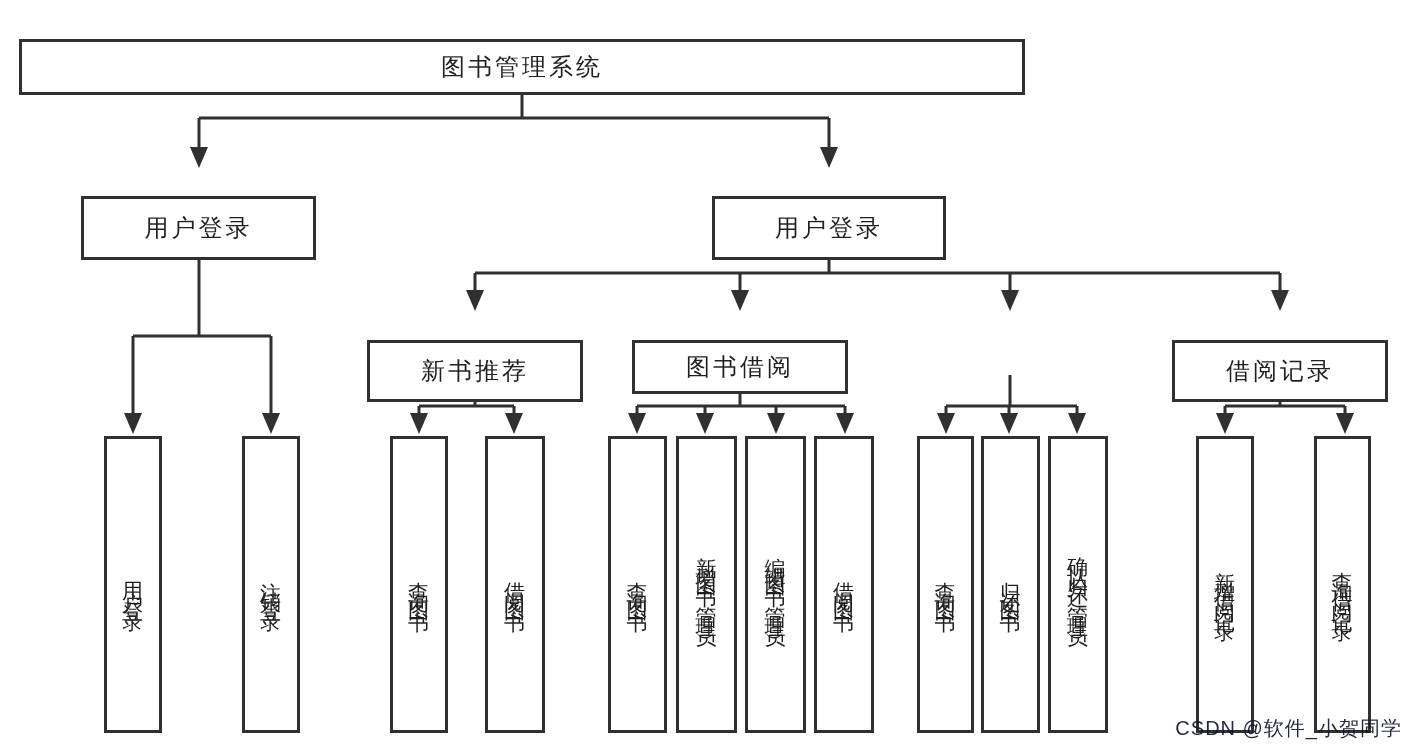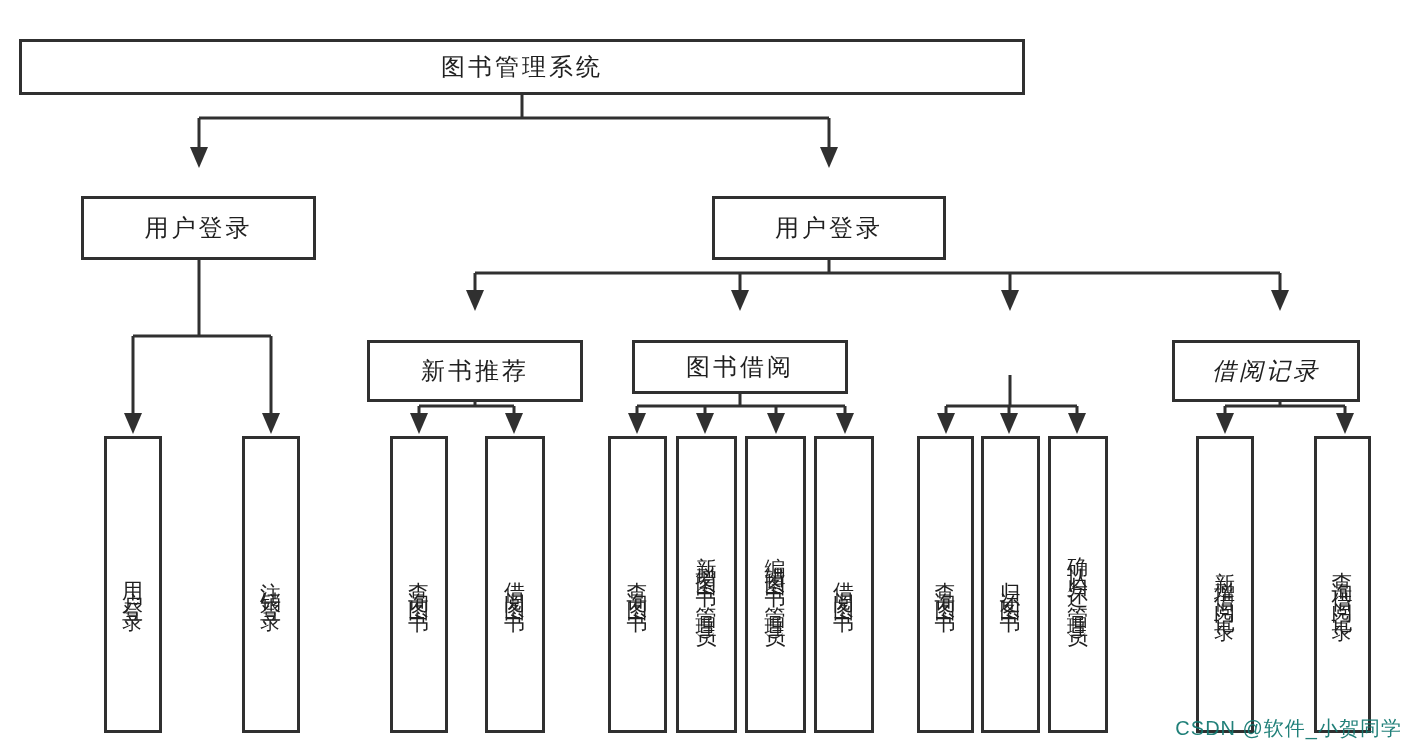--- a/index.html
+++ b/index.html
@@ -16,21 +16,21 @@
   .vnode {
     position:absolute; box-sizing:border-box; border:3px solid #303030; background:#ffffff;
     display:flex; align-items:center; justify-content:center; z-index:2;
   }
   .vnode .vtext {
     writing-mode:vertical-rl; text-orientation:mixed;
     font-size:21px; letter-spacing:10px; line-height:1; white-space:nowrap;
   }
   .watermark {
     position:absolute; right:3px; bottom:5px; font-size:20px; letter-spacing:1px;
-    color:#0f766e; opacity:0.92; z-index:3; white-space:nowrap;text-align:center;
+    color:#0f172a; opacity:0.92; z-index:3; white-space:nowrap;text-align:center;
   }
 </style>
 </head>
 <body>
 
 <div class="canvas">
 
   <svg class="connectors" viewBox="0 0 1405 747" aria-hidden="true">
     <defs>
       <path id="ah" d="M-9 -21 L9 -21 L0 0 Z" fill="#303030" stroke="none"></path>
@@ -77,21 +77,21 @@
   <div class="hnode" style="left:712px; top:169px; width:234px; height:64px;">
     <span>用户登录</span>
   </div>
 
   <div class="hnode" style="left:367px; top:313px; width:216px; height:62px;">
     <span>新书推荐</span>
   </div>
   <div class="hnode" style="left:632px; top:313px; width:216px; height:54px;">
     <span>图书借阅</span>
   </div>
-  <div class="hnode" style="left:1172px; top:313px; width:188px; height:62px;font-style:italic;">
+  <div class="hnode" style="left:1172px; top:313px; width:216px; height:62px;">
     <span>借阅记录</span>
   </div>
 
   <div class="vnode" style="left:104px; top:436px; width:58px; height:297px;">
     <span class="vtext">用户登录</span>
   </div>
   <div class="vnode" style="left:242px; top:436px; width:58px; height:297px;">
     <span class="vtext">注销登录</span>
   </div>
 

